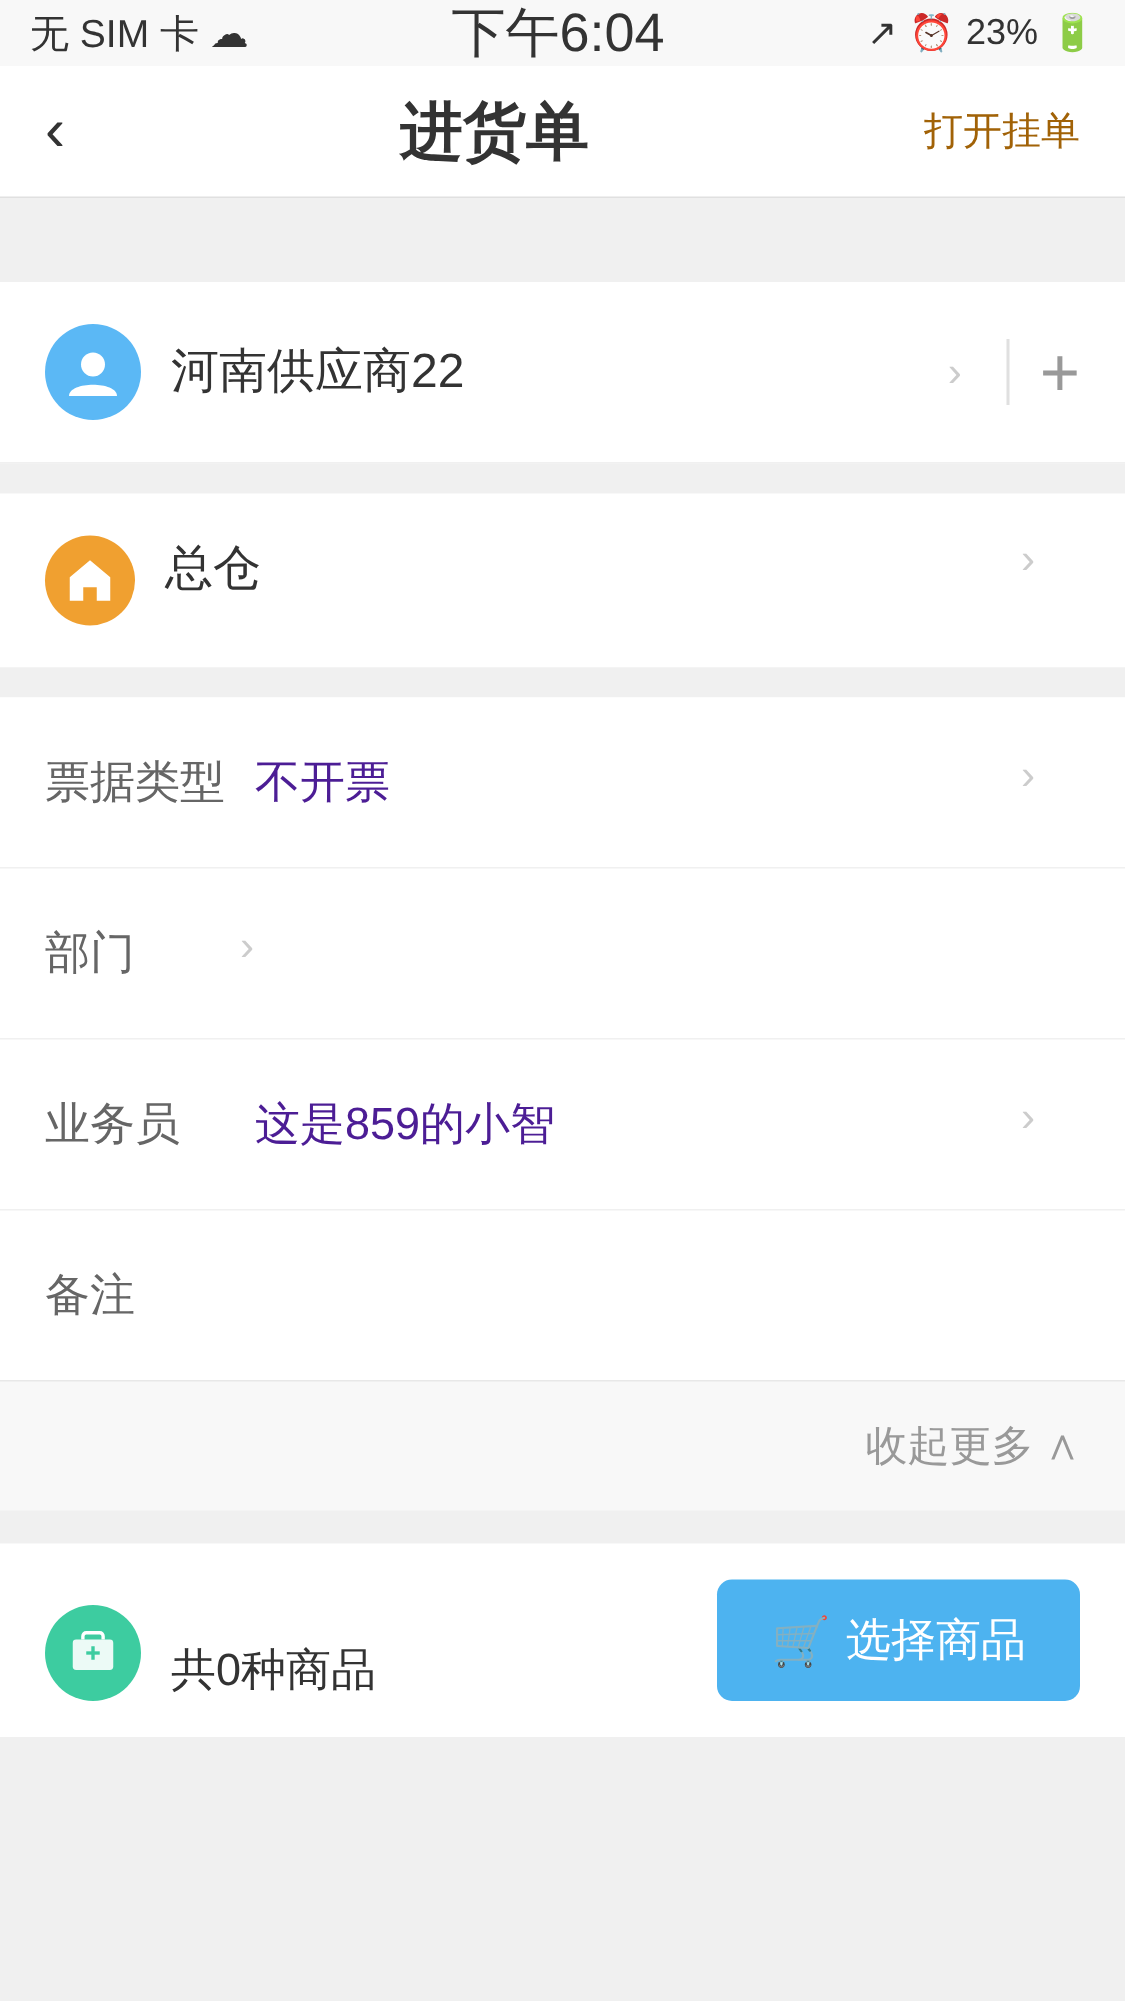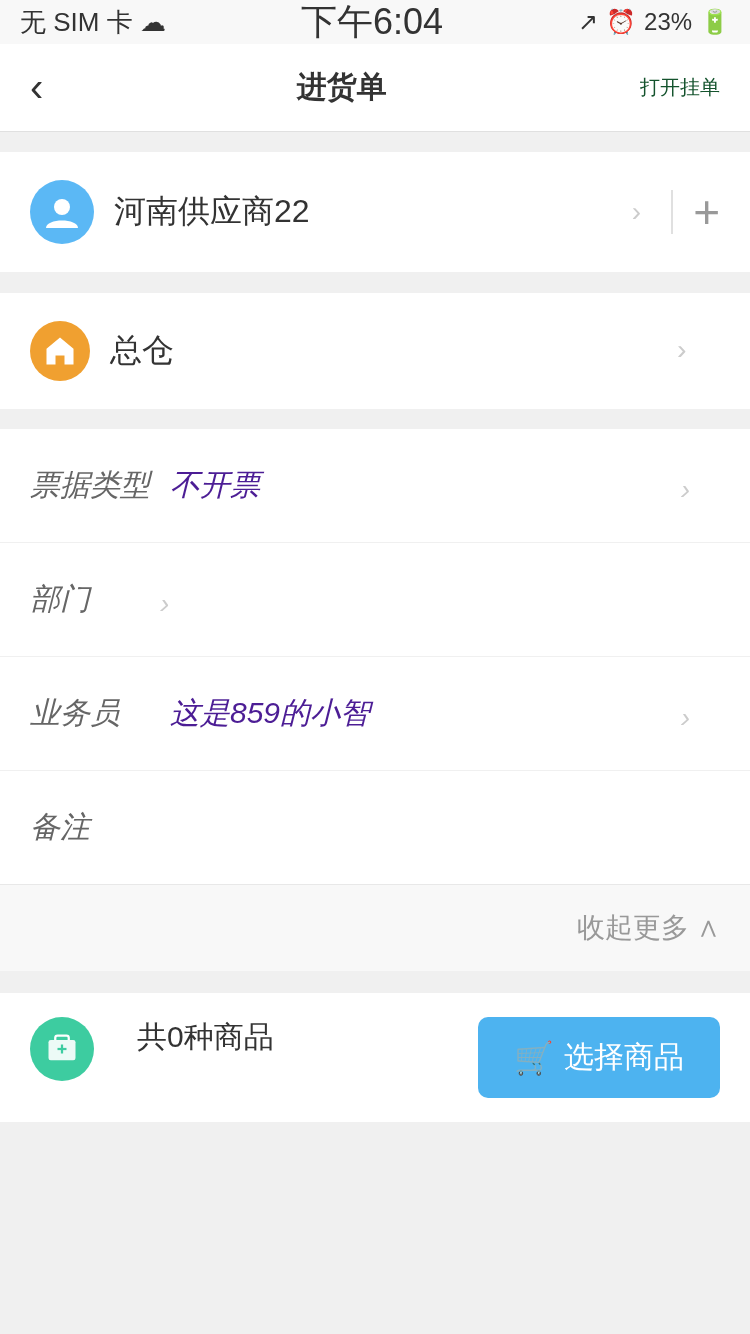--- a/index.html
+++ b/index.html
@@ -37,27 +37,27 @@
       justify-content: space-between;
       padding: 0 30px;
       border-bottom: 1px solid #e0e0e0;
     }
     .nav-back {
       font-size: 40px;
       color: #333;
       cursor: pointer;
     }
     .nav-title {
-      font-size: 30px;
+      font-size: 42px;
       font-weight: 600;
       color: #333;
     }
     .nav-action {
-      font-size: 20px;
-      color: #14532d;
+      font-size: 26px;
+      color: #a16207;
       cursor: pointer;
     }
 
     
     .section-gap {
       height: 20px;
       background: #f0f0f0;
     }
 
     
@@ -66,20 +66,21 @@
       margin-bottom: 0;
     }
 
     
     .supplier-row {
       display: flex;
       align-items: center;
       padding: 28px 30px;
       background: #fff;
       border-bottom: 1px solid #f0f0f0;
+      margin-top: 36px;
     }
     .supplier-avatar {
       width: 64px;
       height: 64px;
       border-radius: 50%;
       background: #5bb8f5;
       display: flex;
       align-items: center;
       justify-content: center;
       margin-right: 20px;
@@ -115,24 +116,22 @@
       background: #fffbf0;
       padding: 18px 30px;
       font-size: 26px;
       color: #e8a020;
       border-bottom: 1px solid #f5e8c0;
     }
 
     
     .warehouse-row {
       display: flex;
-      align-items: center;
       padding: 28px 30px;
       background: #fff;
-      font-family: Liberation Mono, monospace;
     }
     .warehouse-icon {
       width: 60px;
       height: 60px;
       border-radius: 50%;
       background: #f0a030;
       display: flex;
       align-items: center;
       justify-content: center;
       margin-right: 20px;
@@ -140,25 +139,24 @@
     }
     .warehouse-name {
       flex: 1;
       font-size: 32px;
       color: #333;
     }
 
     
     .form-row {
       display: flex;
-      align-items: flex-end;
+      align-items: flex-start;
       padding: 36px 30px;
       background: #fff;
       border-top: 1px solid #f0f0f0;
-      font-style: italic;
     }
     .form-label {
       font-size: 30px;
       color: #666;
       width: 130px;
       flex-shrink: 0;
     }
     .form-value {
       flex: 1;
       font-size: 30px;
@@ -176,24 +174,23 @@
       padding: 24px 30px;
       font-size: 28px;
       color: #999;
       border-top: 1px solid #e8e8e8;
     }
 
     
     .bottom-bar {
       background: #fff;
       display: flex;
-      align-items: flex-start;
+      align-items: flex-end;
       padding: 24px 30px;
       margin-top: 2px;
-      gap: 23px;
     }
     .product-icon-wrap {
       width: 64px;
       height: 64px;
       border-radius: 50%;
       background: #3dcca0;
       display: flex;
       align-items: center;
       justify-content: center;
       margin-right: 20px;

